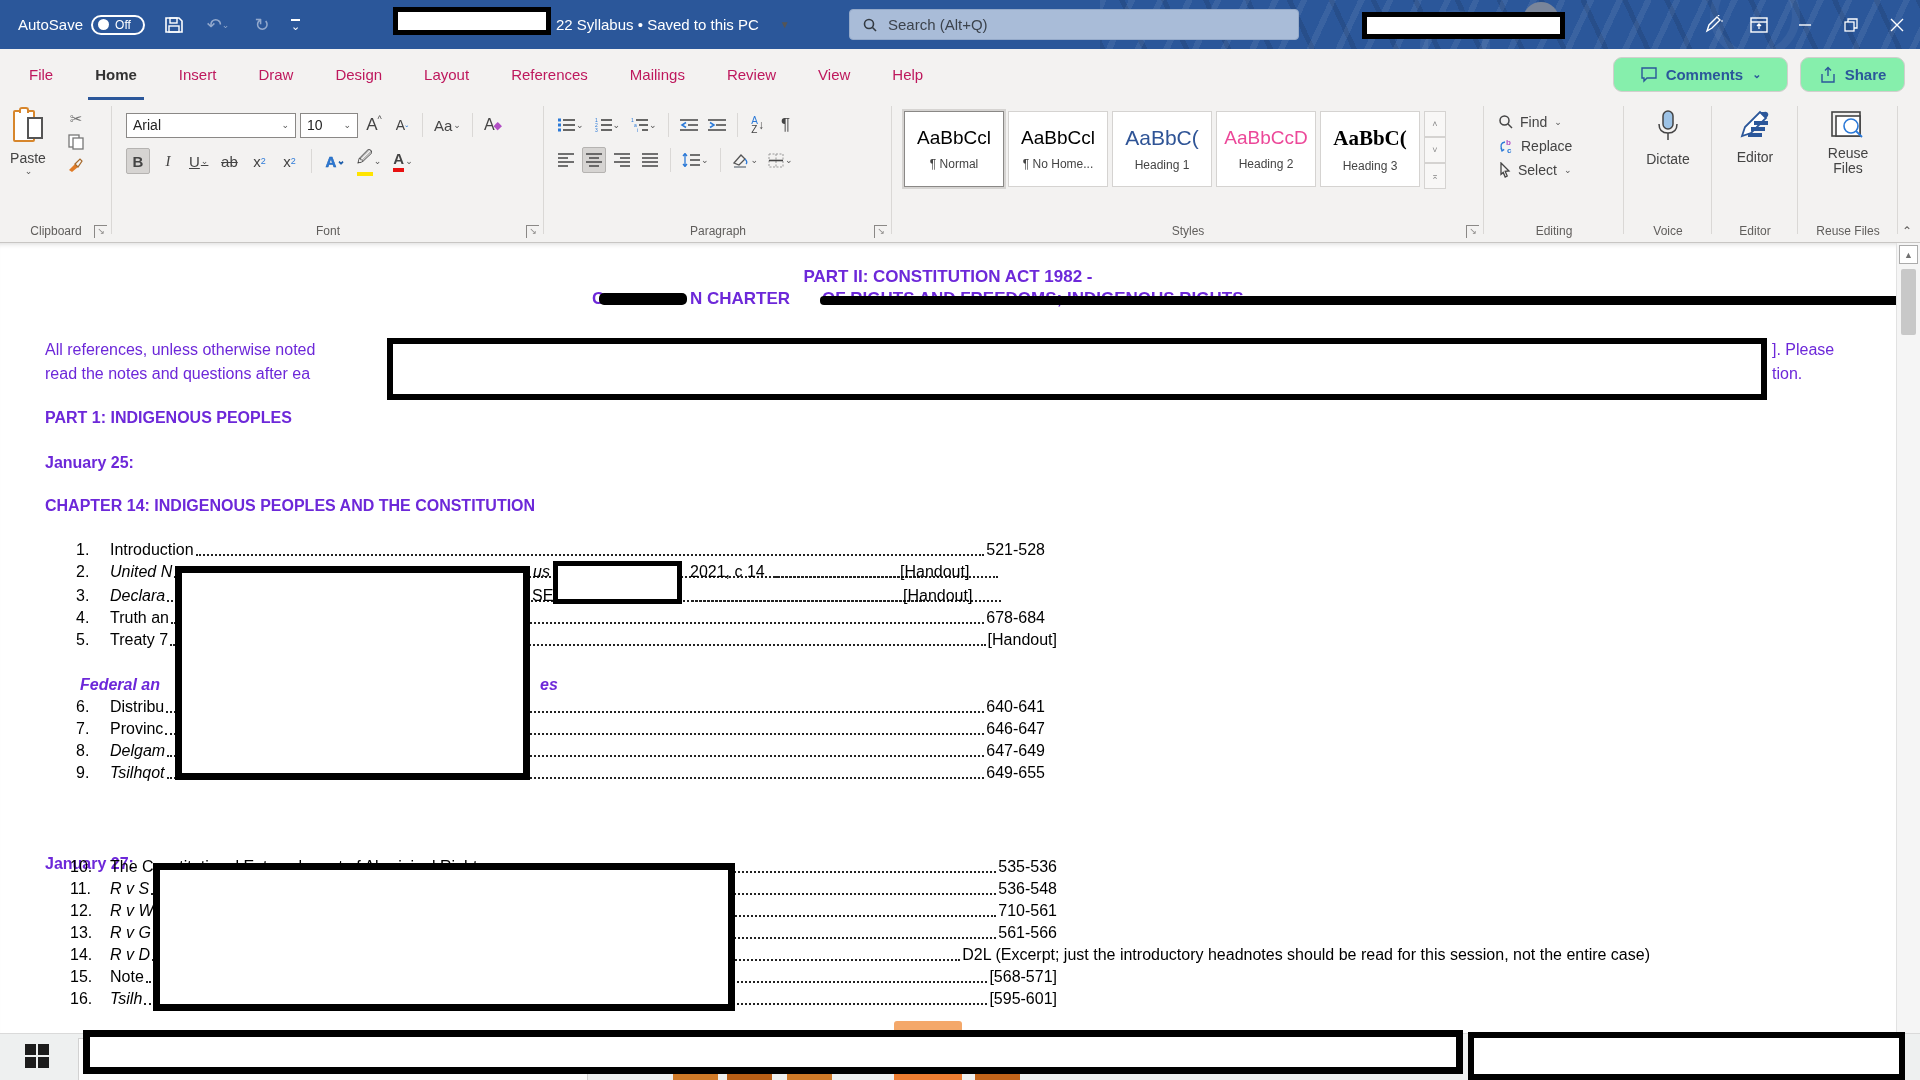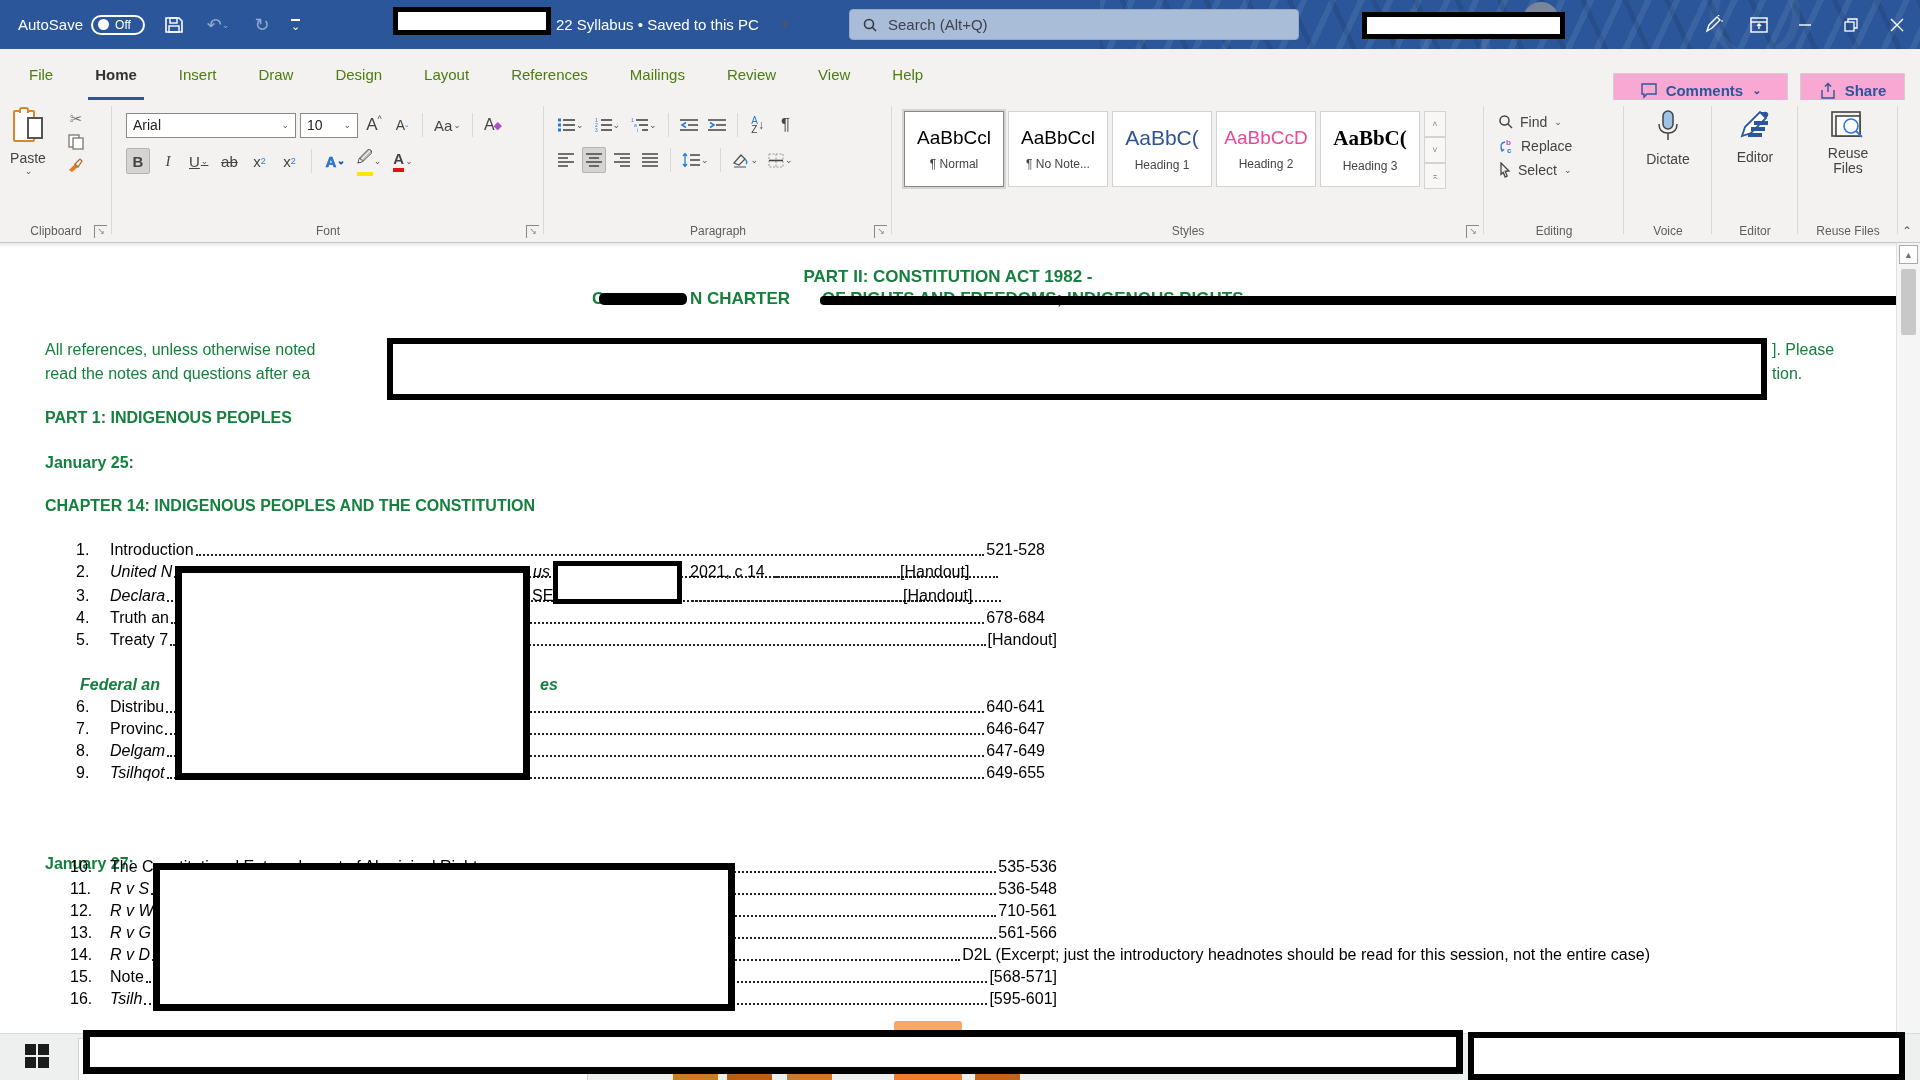--- a/index.html
+++ b/index.html
@@ -31,24 +31,24 @@
   .tb-right { position:absolute; right:0; top:0; height:49px; display:flex; align-items:center; }
   .winbtn { width:46px; height:49px; display:flex; align-items:center; justify-content:center; color:#fff; }
   svg.ic { display:block; }
 
   
   .redact { position:absolute; background:#fff; border:6px solid #000; z-index:40; }
 
   
   .tabrow { position:absolute; left:0; top:49px; width:1920px; height:51px; background:#f3f2f1; display:flex; align-items:center; }
   .tabs { display:flex; align-items:center; padding-left:8px; }
-  .tab { position:relative; padding:0 21px; font-size:15px; color:#4d7c0f; height:51px; display:flex; align-items:center; }
+  .tab { position:relative; padding:0 21px; font-size:15px; color:#be185d; height:51px; display:flex; align-items:center; }
   .tab.active { font-weight:bold; color:#333; }
   .tab.active::after { content:""; position:absolute; left:14px; right:14px; bottom:0; height:3px; background:#2b579a; }
-  .trbtn { position:absolute; top:24px; height:35px; background:#f9a8d4; border:1px solid #d1cfcd; border-radius:1px; display:flex; align-items:center; justify-content:center; gap:8px; color:#2b579a; font-size:15px; font-weight:bold; }
+  .trbtn { position:absolute; top:8px; height:35px; background:#86efac; border:1px solid #d1cfcd; border-radius:9px; display:flex; align-items:center; justify-content:center; gap:8px; color:#2b579a; font-size:15px; font-weight:bold; }
 
   
   .ribbon { position:absolute; left:0; top:100px; width:1920px; height:143px; background:#f3f2f1; border-bottom:1px solid #c8c6c4; display:flex; }
   .rgroup { position:relative; height:142px; flex:none; }
   .rgroup::after { content:""; position:absolute; right:0; top:6px; bottom:8px; width:1px; background:#dad8d6; }
   .glabel { position:absolute; bottom:4px; left:0; right:0; text-align:center; font-size:12px; color:#605e5c; }
   .launcher { position:absolute; bottom:4px; right:5px; width:13px; height:13px; border-left:1px solid #8a8886; border-top:1px solid #8a8886; color:#8a8886; font-size:9px; line-height:11px; text-align:center; }
   .rrow { display:flex; align-items:center; }
   .sbtn { height:26px; min-width:24px; display:flex; align-items:center; justify-content:center; color:#444; font-size:15px; padding:0 3px; border-radius:2px; }
   .sbtn.on { background:#d6d4d2; border:1px solid #b5b3b1; }
@@ -70,21 +70,21 @@
   .stylecard .prev { font-size:19px; color:#000; white-space:nowrap; }
   .stylecard .lbl { font-size:12px; color:#444; white-space:nowrap; }
   .scrollcol { width:22px; height:78px; display:flex; flex-direction:column; }
   .scrollcol div { flex:1; border:1px solid #d5d3d1; background:#f8f7f6; font-size:9px; color:#888; display:flex; align-items:center; justify-content:center; }
 
   .edit-item { display:flex; align-items:center; gap:6px; font-size:14px; color:#444; height:24px; }
   .bigbtn { display:flex; flex-direction:column; align-items:center; padding-top:10px; gap:7px; font-size:14px; color:#444; }
 
   
   .docarea { position:absolute; left:0; top:243px; width:1920px; height:790px; background:#fff; box-shadow:inset 0 5px 5px -4px rgba(0,0,0,0.15); }
-  .dline { position:absolute; font-size:16px; color:#15803d; white-space:nowrap; }
+  .dline { position:absolute; font-size:16px; color:#6d28d9; white-space:nowrap; }
   .b { font-weight:bold; } .i { font-style:italic; }
   .row { position:absolute; display:flex; align-items:baseline; font-size:16px; }
   .num { width:50px; flex:none; padding-left:16px; }
   .num2 { width:50px; flex:none; padding-left:10px; }
   .leader { flex:1; min-width:6px; align-self:flex-end; border-bottom:2px dotted #222; margin:0 2px 3px 2px; }
   .leadfix { align-self:flex-end; border-bottom:2px dotted #222; margin:0 2px 3px 2px; }
   .ref { flex:none; }
   .struck { position:relative; }
   .strikebar { position:absolute; left:-2px; right:-2px; top:7px; height:9px; background:#000; border-radius:4px; }
   .blackbar { position:absolute; background:#000; border-radius:5px; z-index:5; }
@@ -433,21 +433,21 @@
     </div>
 
     <div class="rgroup" style="width:592px; padding:11px 6px 0 12px;">
       <div style="display:flex;">
         <div class="stylecard sel">
           <span class="prev">AaBbCcl</span>
           <span class="lbl">¶ Normal</span>
         </div>
         <div class="stylecard">
           <span class="prev">AaBbCcl</span>
-          <span class="lbl">¶ No Note...</span>
+          <span class="lbl">¶ No Home...</span>
         </div>
         <div class="stylecard">
           <span class="prev" style="color:#2f5496; font-size:21px;">AaBbC(</span>
           <span class="lbl">Heading 1</span>
         </div>
         <div class="stylecard">
           <span class="prev" style="color:#ec4899;">AaBbCcD</span>
           <span class="lbl">Heading 2</span>
         </div>
         <div class="stylecard">

